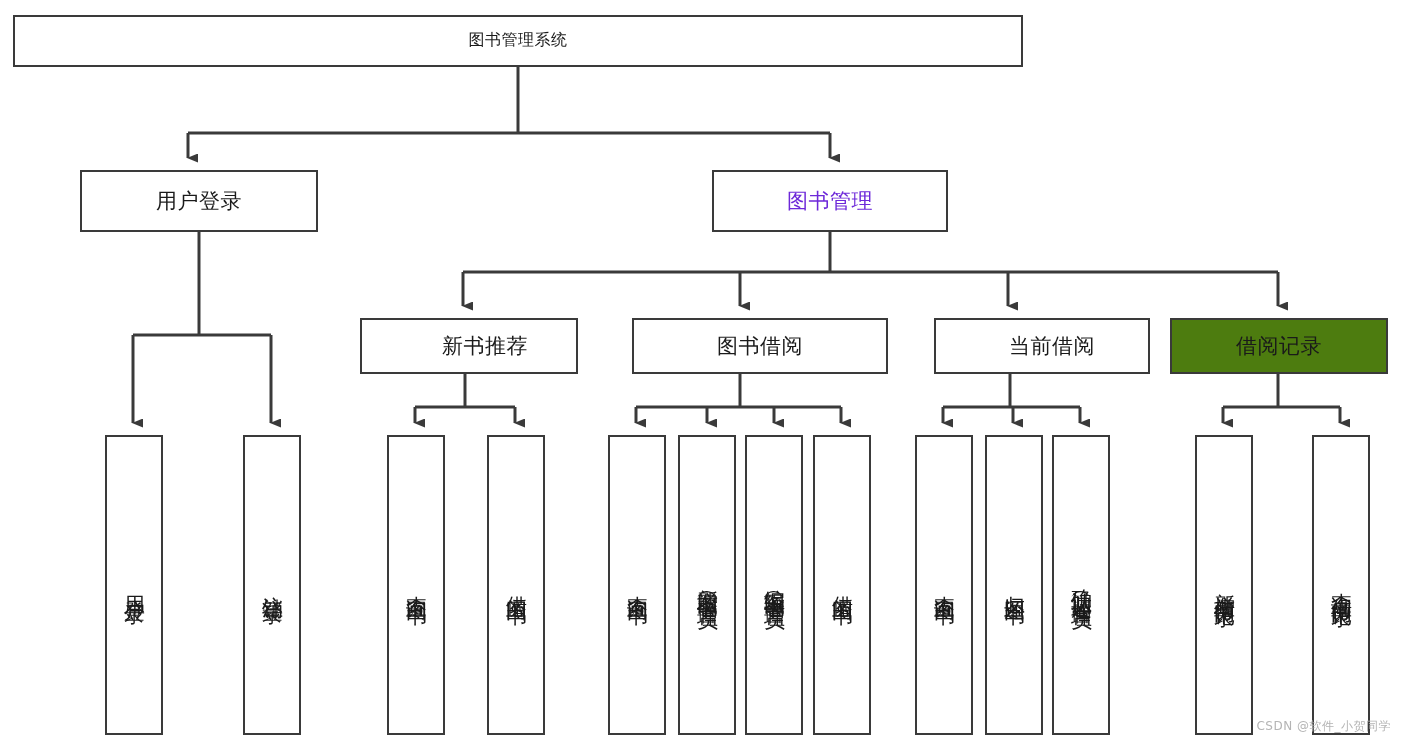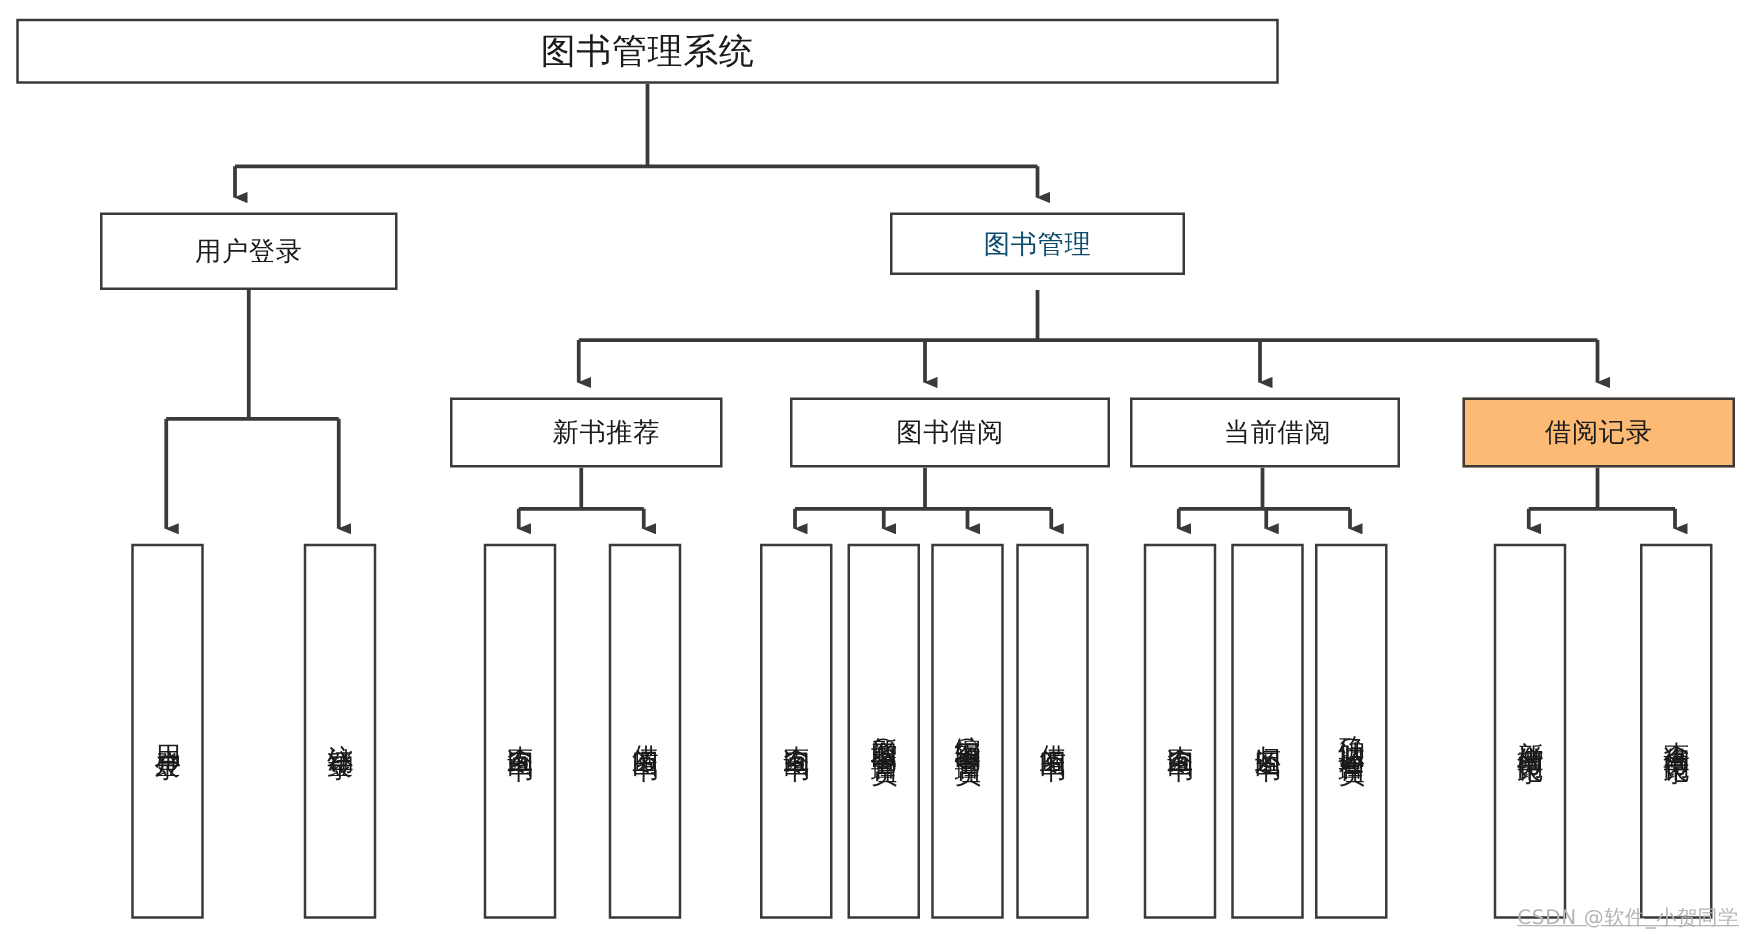--- a/index.html
+++ b/index.html
@@ -49,32 +49,32 @@
     justify-content: center;
   }
   .node.vert .label {
     writing-mode: vertical-rl;
     text-orientation: upright;
     font-size: 21px;
     letter-spacing: 3px;
     max-height: 100%;
   }
   .node.root .label {
-    font-size: 28px;
+    font-size: 16px;
+    font-family: Liberation Mono, monospace;
   }
   #watermark {
     position: absolute;
     right: 14px;
-    bottom: 2px;
-    font-size: 16px;
+    bottom: 12px;
+    font-size: 12px;
     color: #b4b4b4;
     white-space: nowrap;
     letter-spacing: 0.5px;
     pointer-events: none;
-    text-decoration: underline;
   }
 </style>
 </head>
 <body>
 
 <div id="canvas" style="background: rgb(255, 255, 255);">
 
   <svg id="wires" viewBox="0 0 1405 747" xmlns="http://www.w3.org/2000/svg">
     <defs>
       <marker id="arrowhead" markerWidth="9" markerHeight="11" refX="4.5" refY="10" orient="auto" markerUnits="userSpaceOnUse">
@@ -125,34 +125,34 @@
     </g>
   </svg>
 
   <div class="node horiz root" style="left: 13px; top: 15px; width: 1010px; height: 52px; border-color: rgb(58, 58, 58); background: rgb(255, 255, 255); color: rgb(26, 26, 26);">
     <span class="label">图书管理系统</span>
   </div>
 
   <div class="node horiz" style="left: 80px; top: 170px; width: 238px; height: 62px; border-color: rgb(58, 58, 58); background: rgb(255, 255, 255); color: rgb(26, 26, 26);">
     <span class="label">用户登录</span>
   </div>
-  <div class="node horiz" style="left: 712px; top: 170px; width: 236px; height: 50px; border-color: rgb(58, 58, 58); background: rgb(255, 255, 255); color: #0c4a6e;">
+  <div class="node horiz" style="left: 712px; top: 170px; width: 236px; height: 62px; border-color: rgb(58, 58, 58); background: rgb(255, 255, 255); color: #6d28d9;">
     <span class="label">图书管理</span>
   </div>
 
   <div class="node horiz" style="left: 360px; top: 318px; width: 218px; height: 56px; border-color: rgb(58, 58, 58); background: rgb(255, 255, 255); color: rgb(26, 26, 26); padding-left: 32px;">
     <span class="label">新书推荐</span>
   </div>
   <div class="node horiz" style="left: 632px; top: 318px; width: 256px; height: 56px; border-color: rgb(58, 58, 58); background: rgb(255, 255, 255); color: rgb(26, 26, 26);">
     <span class="label">图书借阅</span>
   </div>
-  <div class="node horiz" style="left: 904px; top: 318px; width: 216px; height: 56px; border-color: rgb(58, 58, 58); background: rgb(255, 255, 255); color: rgb(26, 26, 26); padding-left: 20px;">
+  <div class="node horiz" style="left: 934px; top: 318px; width: 216px; height: 56px; border-color: rgb(58, 58, 58); background: rgb(255, 255, 255); color: rgb(26, 26, 26); padding-left: 20px;">
     <span class="label">当前借阅</span>
   </div>
-  <div class="node horiz" style="left: 1170px; top: 318px; width: 218px; height: 56px; border-color: rgb(58, 58, 58); background: #fdba74; color: rgb(26, 26, 26);">
+  <div class="node horiz" style="left: 1170px; top: 318px; width: 218px; height: 56px; border-color: rgb(58, 58, 58); background: #4d7c0f; color: rgb(26, 26, 26);">
     <span class="label">借阅记录</span>
   </div>
 
   <div class="node vert" style="left: 105px; top: 435px; width: 58px; height: 300px; border-color: rgb(58, 58, 58); background: rgb(255, 255, 255); color: rgb(26, 26, 26);">
     <span class="label">用户登录</span>
   </div>
   <div class="node vert" style="left: 243px; top: 435px; width: 58px; height: 300px; border-color: rgb(58, 58, 58); background: rgb(255, 255, 255); color: rgb(26, 26, 26);">
     <span class="label">注销登录</span>
   </div>
 

